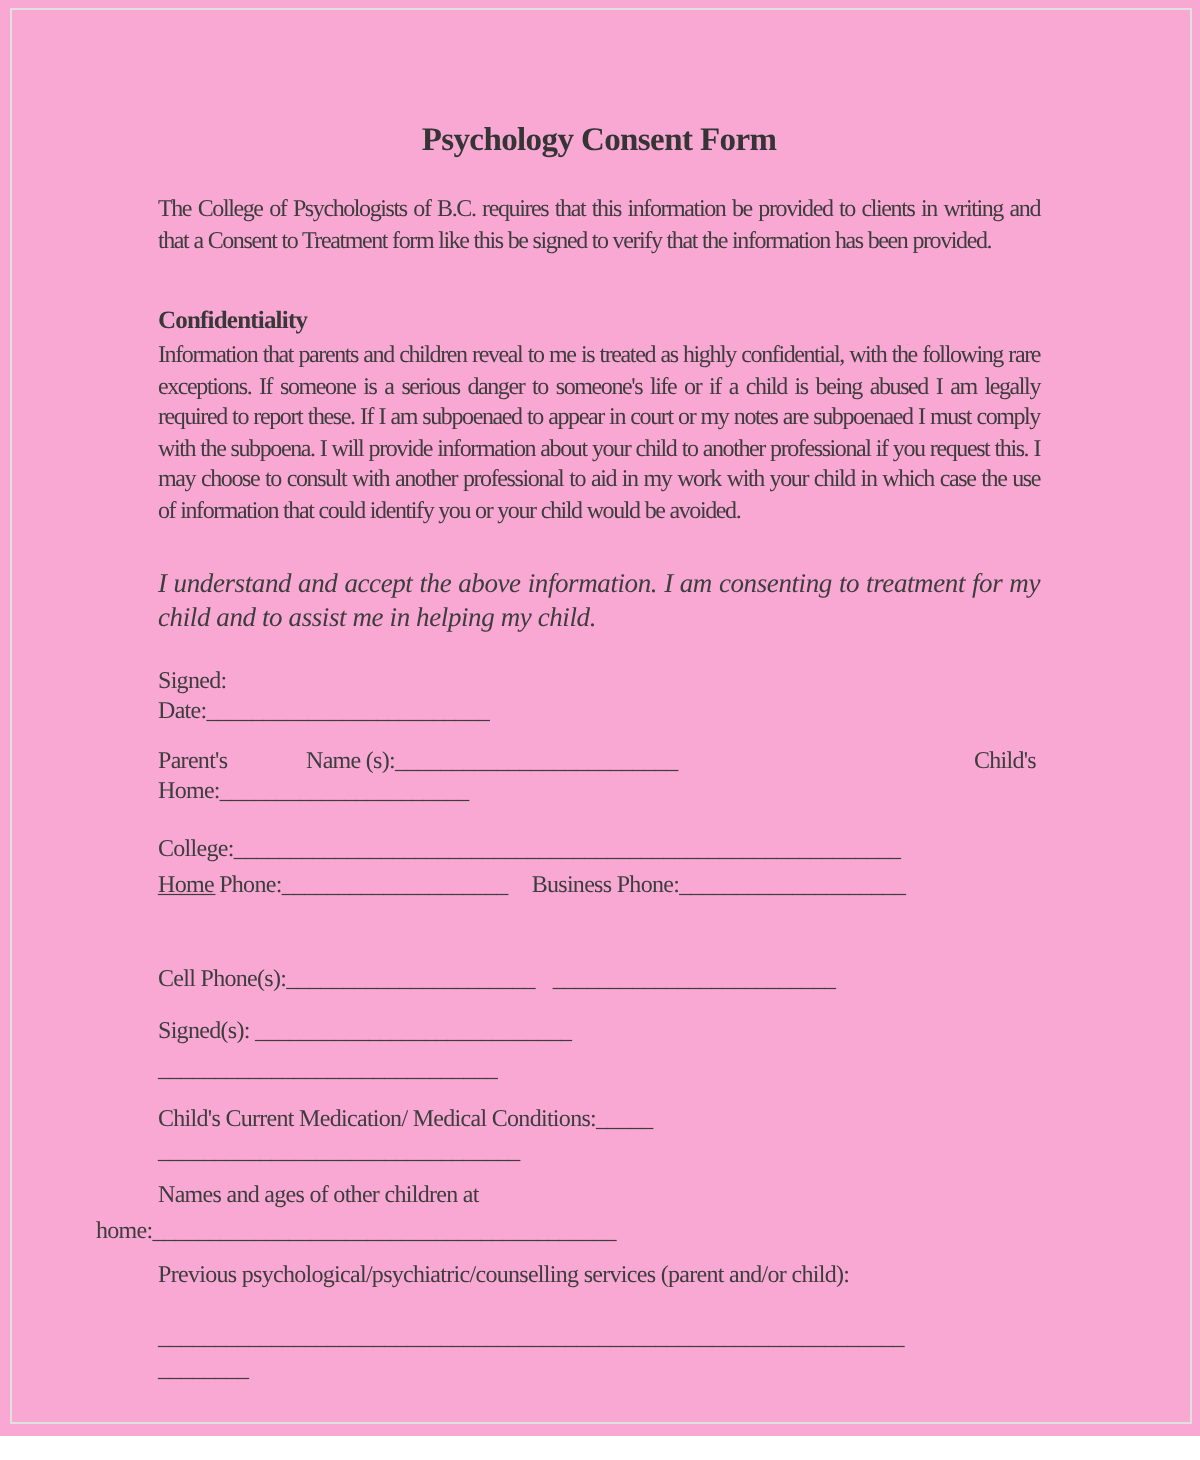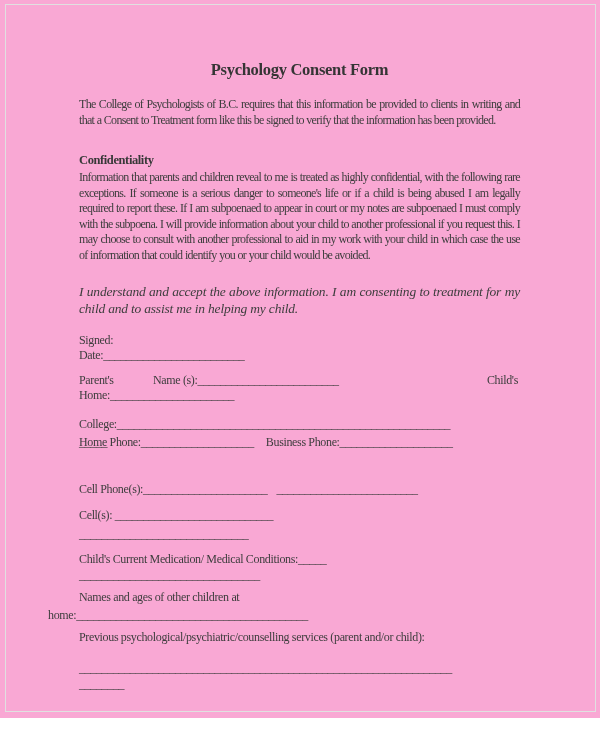--- a/index.html
+++ b/index.html
@@ -105,21 +105,21 @@
 
   <div class="row" id="row-phones">
     <span>Home Phone:</span><span>____________________</span><span class="gap12">Business Phone:</span><span>____________________</span>
   </div>
 
   <div class="row" id="row-cell">
     <span>Cell Phone(s):</span><span>______________________</span><span class="gap9">_________________________</span>
   </div>
 
   <div class="row" id="row-email">
-    <span>Cell(s): </span><span>____________________________</span>
+    <span>Signed(s): </span><span>____________________________</span>
   </div>
 
   <div class="row" id="row-email-cont">
     <span>______________________________</span>
   </div>
 
   <div class="row" id="row-medication">
     <span>Child's Current Medication/ Medical Conditions:</span><span>_____</span>
   </div>
 

